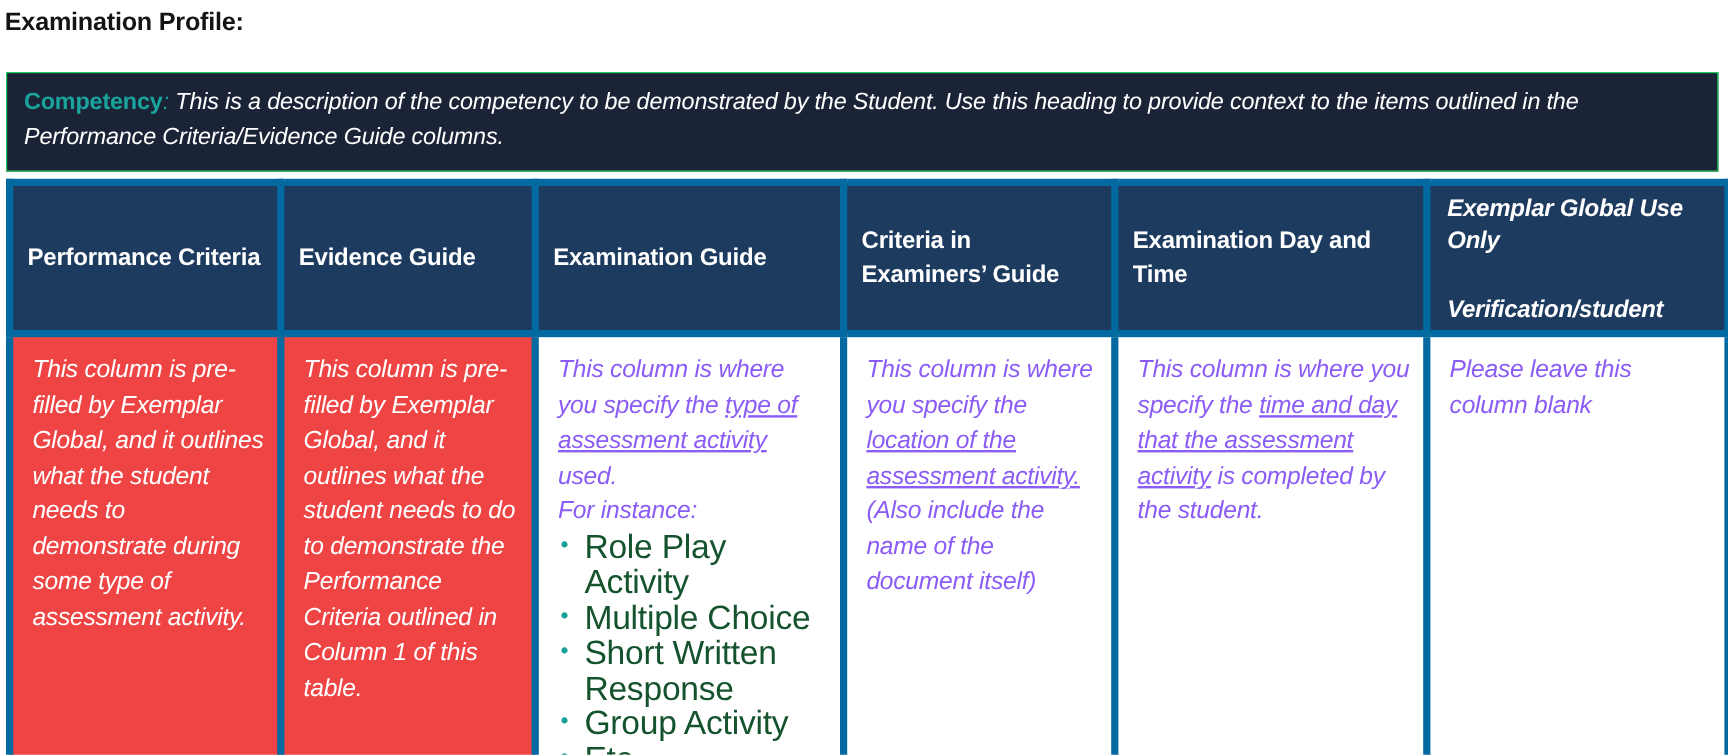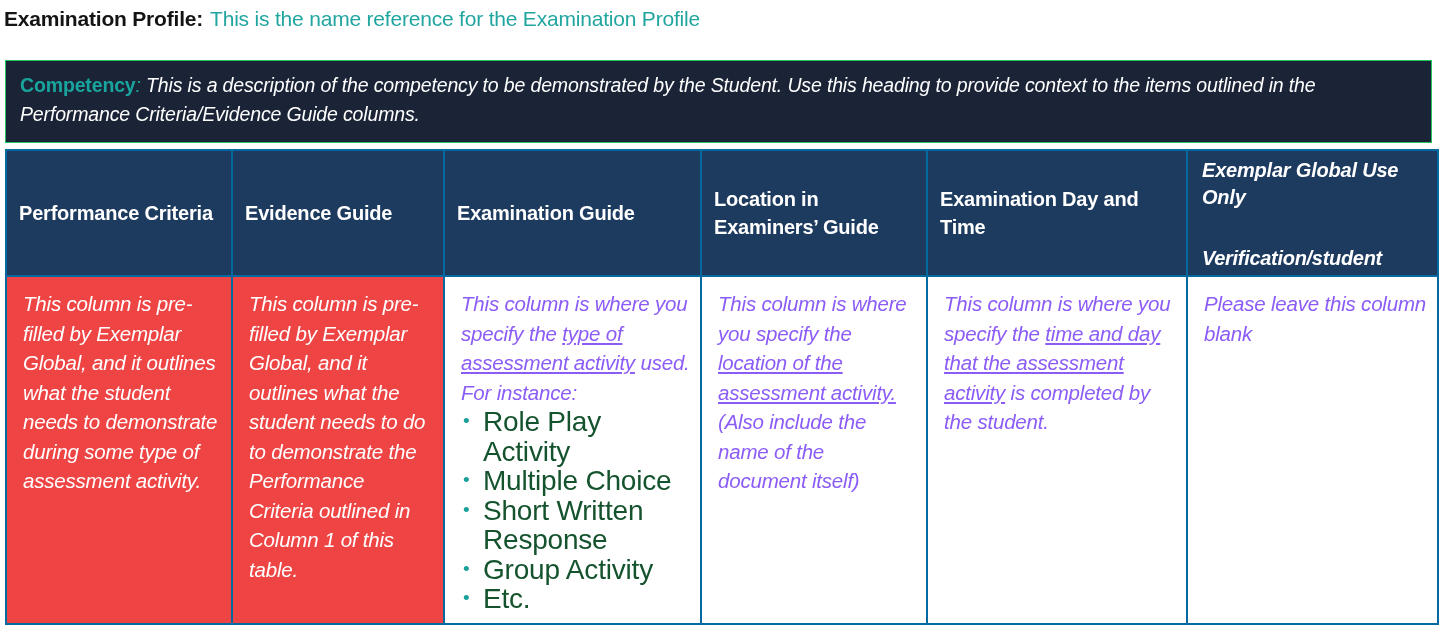--- a/index.html
+++ b/index.html
@@ -80,21 +80,21 @@
   
   .exam-table {
     position: absolute;
     left: 5px;
     top: 149px;
     width: 1432px;
     border-collapse: collapse;
     table-layout: fixed;
   }
   .exam-table td, .exam-table th {
-    border: 2px solid #0369a1;
+    border: 6px solid #0369a1;
     vertical-align: top;
     padding: 0;
     margin: 0;
   }
 
   thead th {
     background: #1d3a5f;
     height: 126px;
     text-align: left;
     box-sizing: border-box;
@@ -183,21 +183,20 @@
     color: #18a099;
   }
 </style>
 </head>
 <body>
 
 <div class="page">
 
   <div class="profile-line">
     <span class="profile-label">Examination Profile:</span>
-    <span class="profile-value">This is the name reference for the Examination Profile</span>
   </div>
 
   <div class="competency-banner">
     <div class="competency-text">
       <span class="competency-key">Competency</span><span class="competency-colon">:</span>
       <span>This is a description of the competency to be demonstrated by the Student. Use this heading to provide context to the items outlined in the Performance Criteria/Evidence Guide columns.</span>
     </div>
   </div>
 
   <table class="exam-table">
@@ -221,21 +220,21 @@
             <span class="th-label">Evidence Guide</span>
           </div>
         </th>
         <th>
           <div class="th-inner">
             <span class="th-label">Examination Guide</span>
           </div>
         </th>
         <th>
           <div class="th-inner">
-            <span class="th-label">Location in Examiners’ Guide</span>
+            <span class="th-label">Criteria in Examiners’ Guide</span>
           </div>
         </th>
         <th>
           <div class="th-inner">
             <span class="th-label">Examination Day and Time</span>
           </div>
         </th>
         <th>
           <div class="th-inner exemplar">
             <span class="th-exemplar-top">Exemplar Global Use Only</span>

